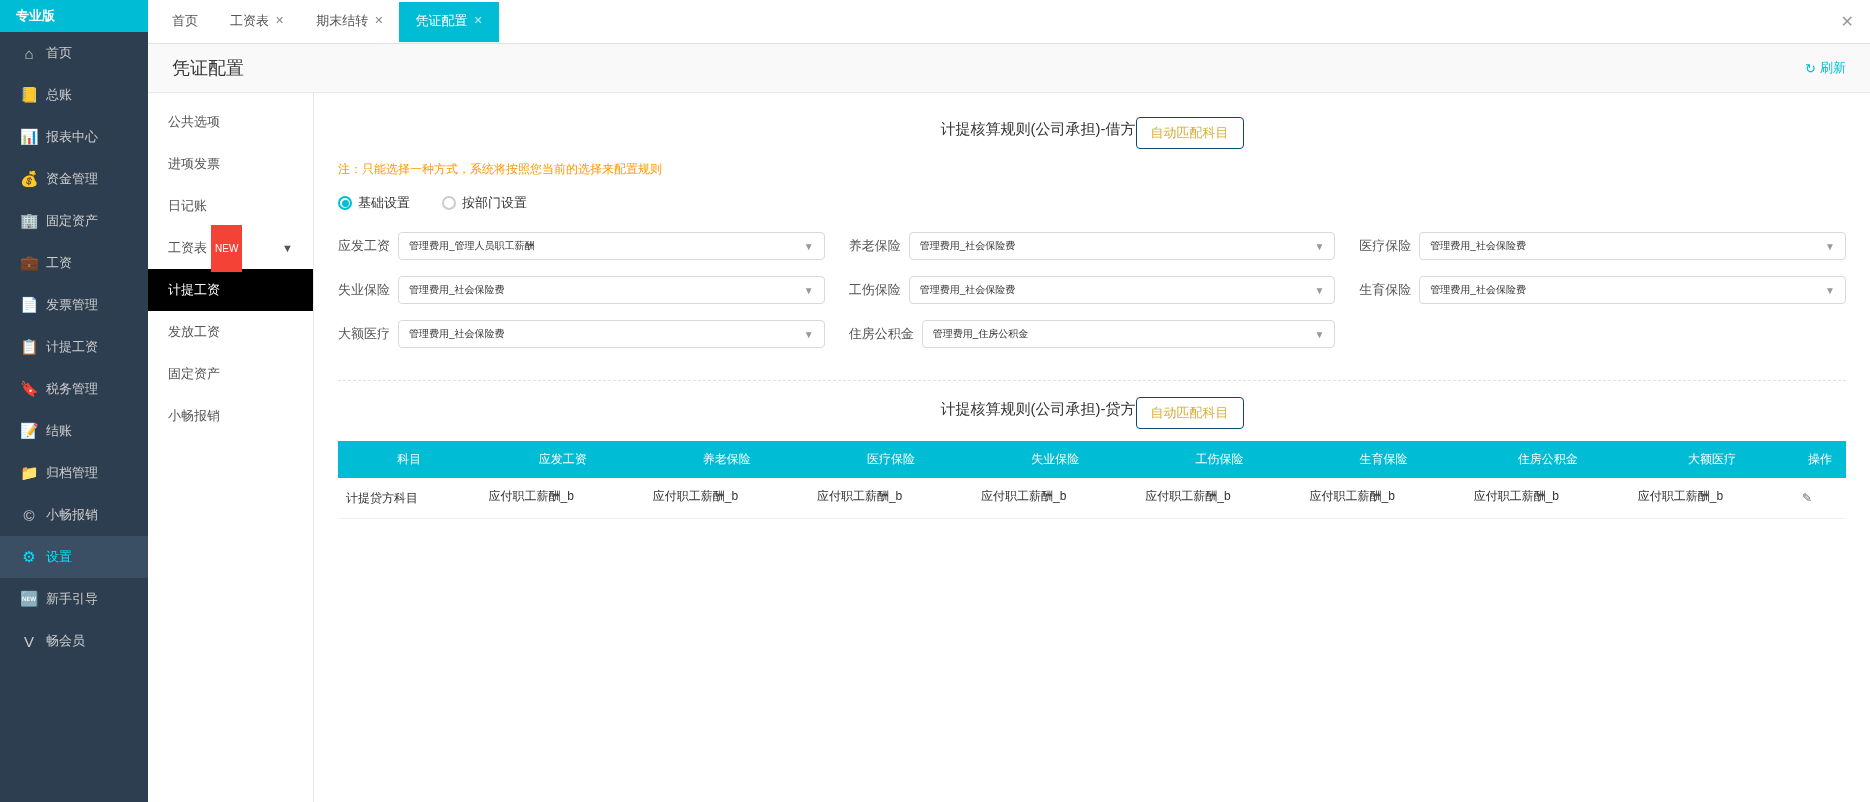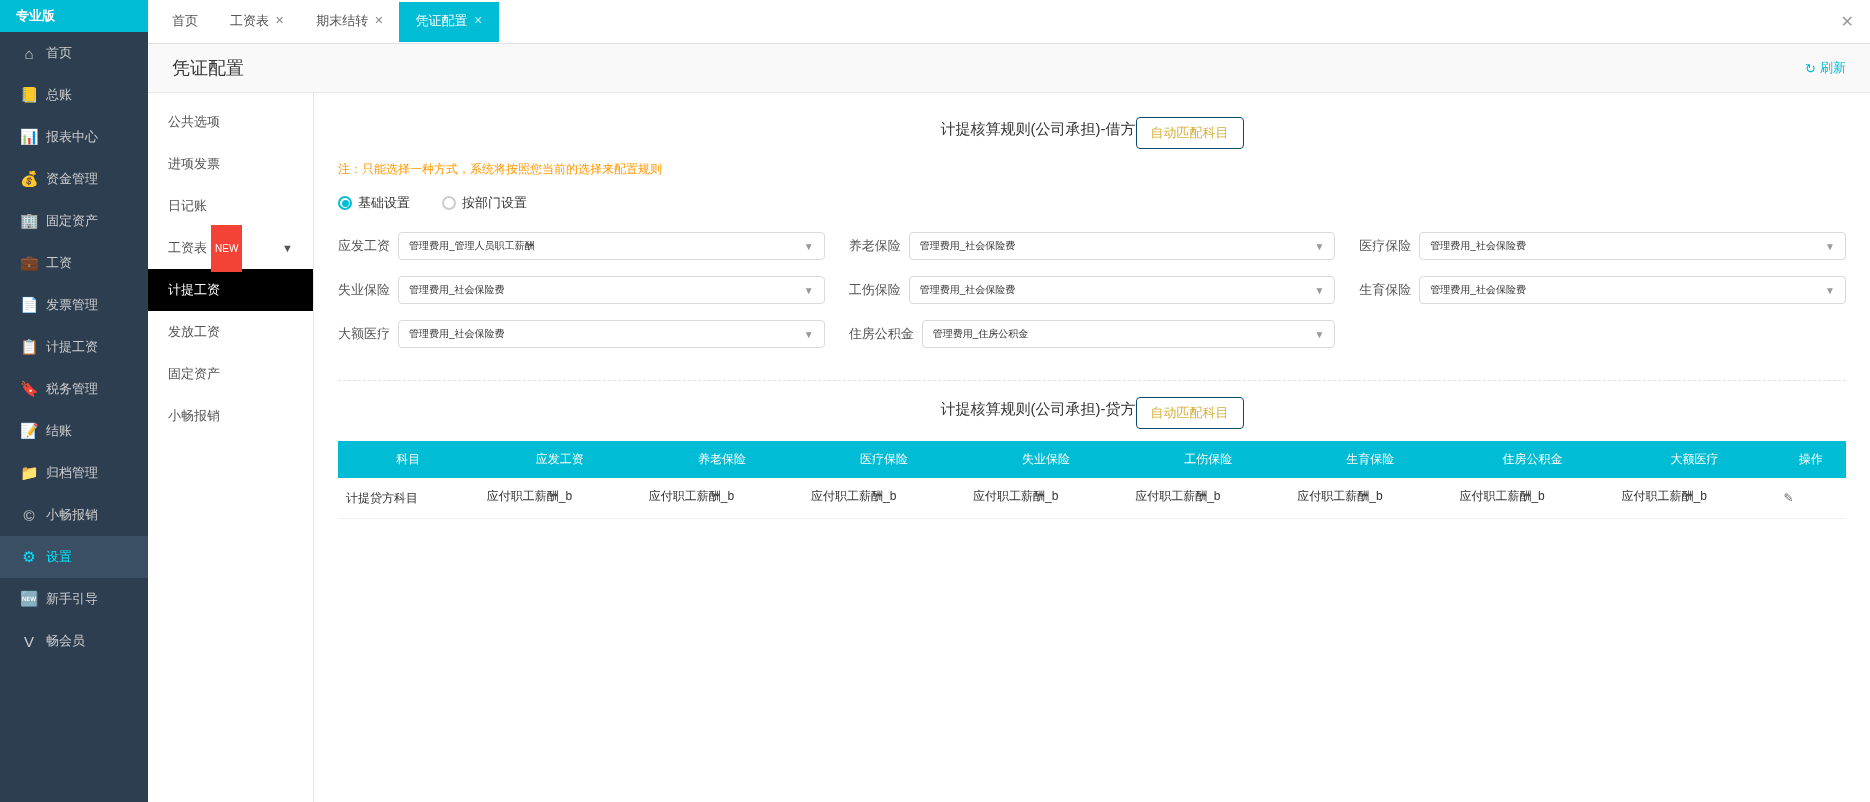--- a/index.html
+++ b/index.html
@@ -63,21 +63,21 @@
     
     .divider { border: none; border-top: 1px dashed #e0e0e0; margin: 16px 0; }
 
     
     .auto-match-btn { float: right; border: 1px solid #0c4a6e; color: #d4af37; background: #fff; padding: 6px 14px; border-radius: 4px; cursor: pointer; font-size: 13px; }
     .section-header { display: flex; align-items: center; justify-content: center; margin-bottom: 12px; }
 
     
     .data-table { width: 100%; border-collapse: collapse; font-size: 12px; }
     .data-table thead tr { background: #00bcd4; color: #fff; }
-    .data-table thead th { padding: 10px 10px; text-align: center; font-weight: normal; border: none; }
+    .data-table thead th { padding: 10px 4px; text-align: center; font-weight: normal; border: none; }
     .data-table tbody tr { background: #fff; }
     .data-table tbody td { padding: 10px 8px; text-align: left; border-bottom: 1px solid #f0f0f0; color: #333; }
     .cell-truncate { max-width: 120px; overflow: hidden; text-overflow: ellipsis; white-space: nowrap; display: inline-block; }
     .edit-icon { cursor: pointer; color: #666; }
 
     
     .top-right-close { margin-left: auto; cursor: pointer; color: #999; font-size: 16px; padding: 0 8px; }
   </style>
 </head>
 <body>

